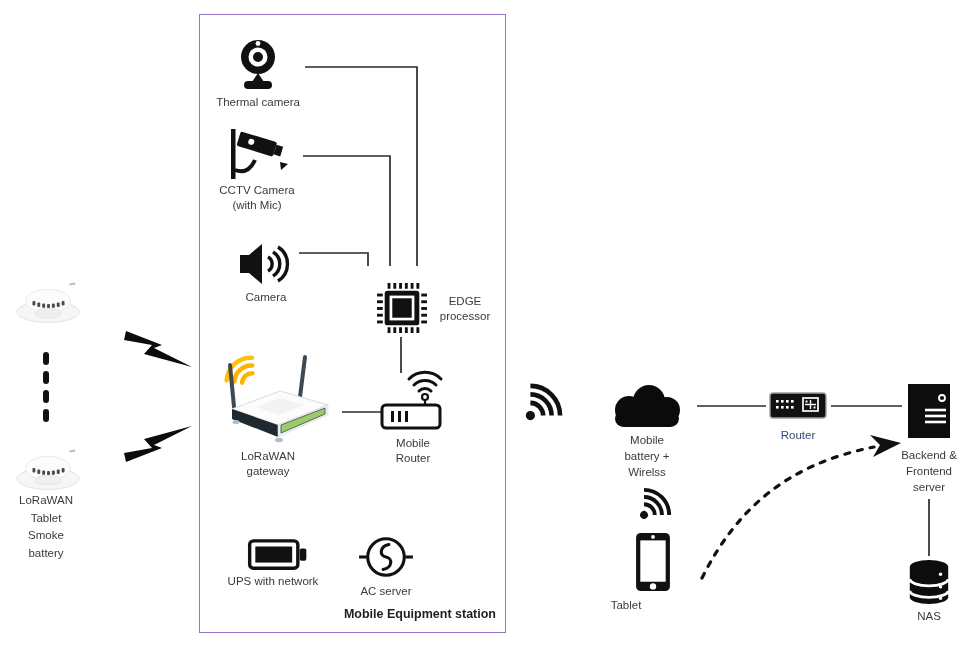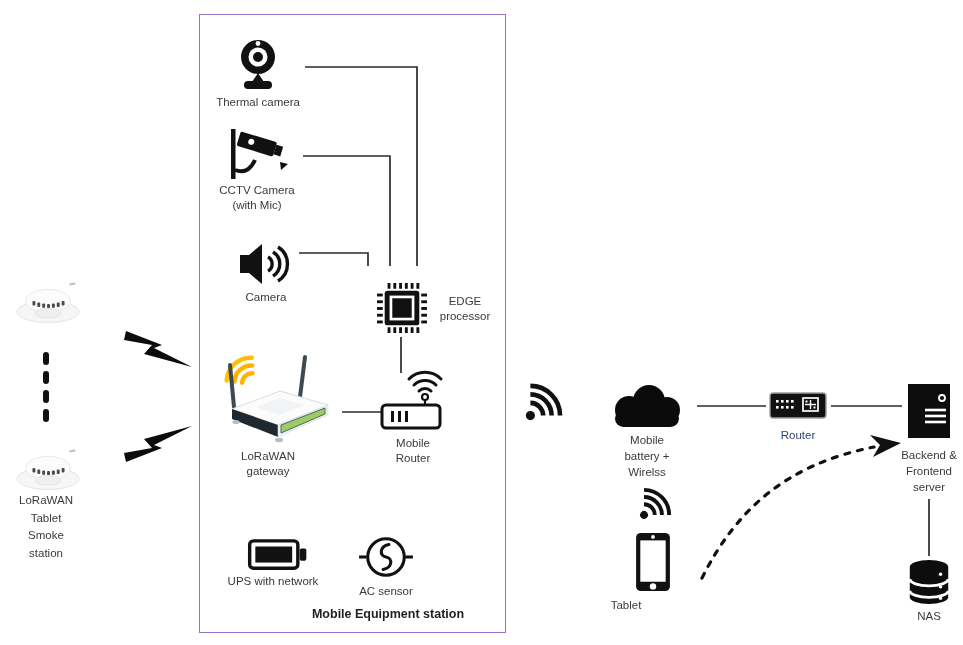--- a/index.html
+++ b/index.html
@@ -3,21 +3,21 @@
 <meta charset="utf-8">
 <style>
   html,body{margin:0;padding:0;background:#fff;}
   #canvas{position:relative;width:963px;height:645px;background:#fff;overflow:hidden;
           font-family:"Liberation Sans",sans-serif;color:#3a3a3a;}
   .node{position:absolute;}
   .lbl{position:absolute;font-size:11.5px;line-height:15px;text-align:center;color:#3a3a3a;}
   .lbl div{white-space:nowrap;}
   #station-box{position:absolute;left:199px;top:14px;width:305px;height:617px;
                border:1.6px solid #9673C8;background:transparent;}
-  #station-title{position:absolute;left:280px;top:607px;width:216px;text-align:center;
+  #station-title{position:absolute;left:280px;top:607px;width:216px;text-align:right;
                  font-weight:bold;font-size:12.5px;color:#1f1f1f;}
   .navy{color:#2E4A75;}
   svg{display:block;}
   #wires{position:absolute;left:0;top:0;pointer-events:none;}
 </style>
 </head>
 <body>
 
 <div id="canvas">
 
@@ -80,21 +80,21 @@
         <rect x="44" y="22.5" width="3" height="4.5" rx="1"></rect>
       <rect x="49" y="21" width="3" height="4.5" rx="1"></rect>
     </g>
     <ellipse cx="35" cy="33.5" rx="13" ry="5" fill="#EFEFEF" stroke="#E4E4E4"></ellipse>
   </svg>
 
   <div class="lbl" style="left:4px;top:492px;width:84px;line-height:17.5px">
     <div>LoRaWAN</div>
     <div>Tablet</div>
     <div>Smoke</div>
-    <div>station</div>
+    <div>battery</div>
   </div>
 
   <svg class="node" style="left:232px;top:36px" width="52" height="56" viewBox="0 0 52 56">
     <circle cx="26" cy="21" r="17" fill="#111"></circle>
     <circle cx="26" cy="21" r="9.5" fill="#fff"></circle>
     <circle cx="26" cy="21" r="5" fill="#111"></circle>
     <circle cx="26" cy="7.5" r="2.4" fill="#fff"></circle>
     <path d="M26 37 l-6 9 h12 z" fill="#111"></path>
     <rect x="12" y="45" width="28" height="8" rx="4" fill="#111"></rect>
   </svg>
@@ -200,21 +200,21 @@
     <rect x="55" y="11" width="7" height="13" rx="2" fill="#111"></rect>
   </svg>
   <div class="lbl" style="left:198px;top:574px;width:150px">UPS with network</div>
 
   <svg class="node" style="left:356px;top:532px" width="60" height="50" viewBox="0 0 60 52">
     <circle cx="30" cy="26" r="19" fill="none" stroke="#111" stroke-width="3.2"></circle>
     <path d="M33 13 C23 15 23 25 30 26 C37 27 37 37 27 39" fill="none" stroke="#111" stroke-width="3.2" stroke-linecap="round"></path>
     <line x1="2" y1="26" x2="10" y2="26" stroke="#111" stroke-width="3.2"></line>
     <line x1="50" y1="26" x2="58" y2="26" stroke="#111" stroke-width="3.2"></line>
   </svg>
-  <div class="lbl" style="left:336px;top:584px;width:100px">AC sensor</div>
+  <div class="lbl" style="left:336px;top:584px;width:100px">AC server</div>
 
   <div id="station-title">Mobile Equipment station</div>
 
   <svg class="node" style="left:515px;top:379px" width="52" height="52" viewBox="0 0 52 52">
     <g transform="rotate(45 26 26)">
       <circle cx="26" cy="41" r="4.6" fill="#111"></circle>
       <path d="M17,32 a12.7,12.7 0 0 1 18,0" stroke="#111" stroke-width="4.6" fill="none"></path>
       <path d="M11,26 a21.2,21.2 0 0 1 30,0" stroke="#111" stroke-width="4.6" fill="none"></path>
       <path d="M5,20 a29.7,29.7 0 0 1 42,0" stroke="#111" stroke-width="4.6" fill="none"></path>
     </g>

